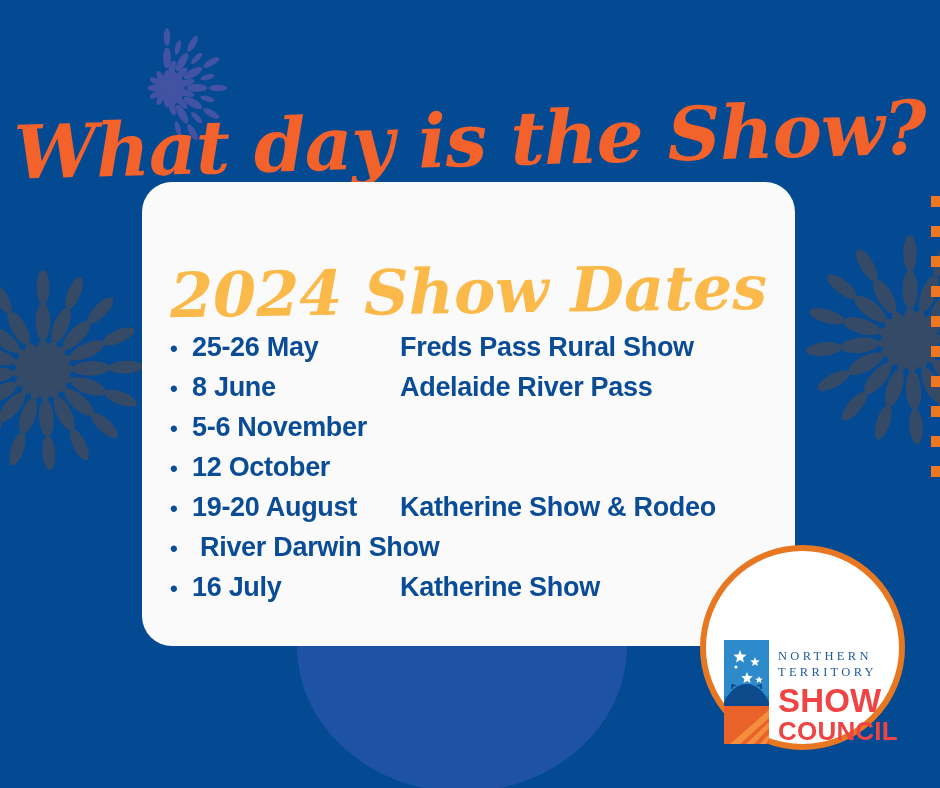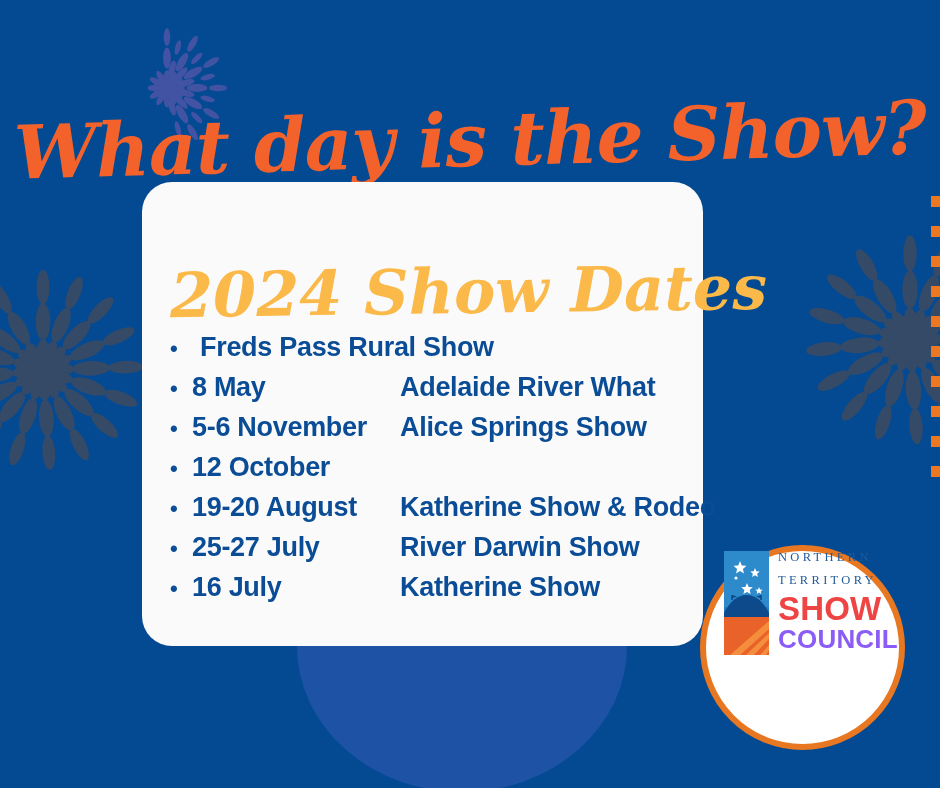--- a/index.html
+++ b/index.html
@@ -70,21 +70,21 @@
     white-space: nowrap;
     transform: rotate(-1.6deg);
     transform-origin: 50% 50%;
   }
 
   
   #card {
     position: absolute;
     left: 142px;
     top: 182px;
-    width: 561px;
+    width: 653px;
     height: 464px;
     background: #FAFAFA;
     border-radius: 30px;
   }
 
   #subhead {
     position: absolute;
     left: 0;
     top: 28px;
     width: 653px;
@@ -141,21 +141,21 @@
     position: absolute;
     left: 700px;
     top: 545px;
     width: 205px;
     height: 205px;
     border-radius: 50%;
     background: #FFFFFF;
     border: 6px solid #E87722;
     box-sizing: border-box;
     display: flex;
-    align-items: flex-start;
+    align-items: flex-end;
     justify-content: flex-start;
     padding-left: 18px;
   }
   #logo-emblem {
     width: 45px;
     height: 104px;
     flex: 0 0 45px;
     position: relative;
     overflow: hidden;
   }
@@ -166,36 +166,36 @@
     color: #11508F;
     line-height: 1;
   }
   .wm-serif {
     font-family: "Liberation Serif", serif;
     font-size: 12.5px;
     letter-spacing: 3.3px;
     color: #1F5C9B;
     display: block;
   }
-  .wm-serif + .wm-serif { margin-top: 10px; }
+  .wm-serif + .wm-serif { margin-top: 3px; }
   .wm-show {
     display: block;
     font-size: 33px;
     font-weight: bold;
     letter-spacing: 0.2px;
     margin-top: 6px;
     color: #ef4444;
   }
   .wm-council {
     display: block;
     font-size: 26px;
     font-weight: bold;
     letter-spacing: 0.2px;
     margin-top: 1px;
-    color: #8b5cf6;
+    color: #ef4444;
   }
 </style>
 </head>
 <body>
 
 <div id="poster">
 
   <div class="burst" id="burst-top-left">
     <svg viewBox="0 0 100 100" aria-hidden="true">
       <g fill="#4E55A6" opacity="0.85">
@@ -451,44 +451,43 @@
   <div id="bottom-blob"></div>
 
   <h1 id="headline">What day is the Show?</h1>
 
   <div id="card">
     <h2 id="subhead">2024 Show Dates</h2>
 
     <ul id="dates-list">
       <li class="date-row">
         <span class="bullet">•</span>
+        <span class="date-cell">25-26 May</span>
         <span class="event-cell">Freds Pass Rural Show</span>
       </li>
       <li class="date-row">
         <span class="bullet">•</span>
-        <span class="date-cell">8 May</span>
-        <span class="event-cell">Adelaide River What</span>
+        <span class="date-cell">8 June</span>
+        <span class="event-cell">Adelaide River Pass</span>
       </li>
       <li class="date-row">
         <span class="bullet">•</span>
         <span class="date-cell">5-6 November</span>
-        <span class="event-cell">Alice Springs Show</span>
       </li>
       <li class="date-row">
         <span class="bullet">•</span>
         <span class="date-cell">12 October</span>
       </li>
       <li class="date-row">
         <span class="bullet">•</span>
         <span class="date-cell">19-20 August</span>
         <span class="event-cell">Katherine Show &amp; Rodeo</span>
       </li>
       <li class="date-row">
         <span class="bullet">•</span>
-        <span class="date-cell">25-27 July</span>
         <span class="event-cell">River Darwin Show</span>
       </li>
       <li class="date-row">
         <span class="bullet">•</span>
         <span class="date-cell">16 July</span>
         <span class="event-cell">Katherine Show</span>
       </li>
     </ul>
   </div>
 

